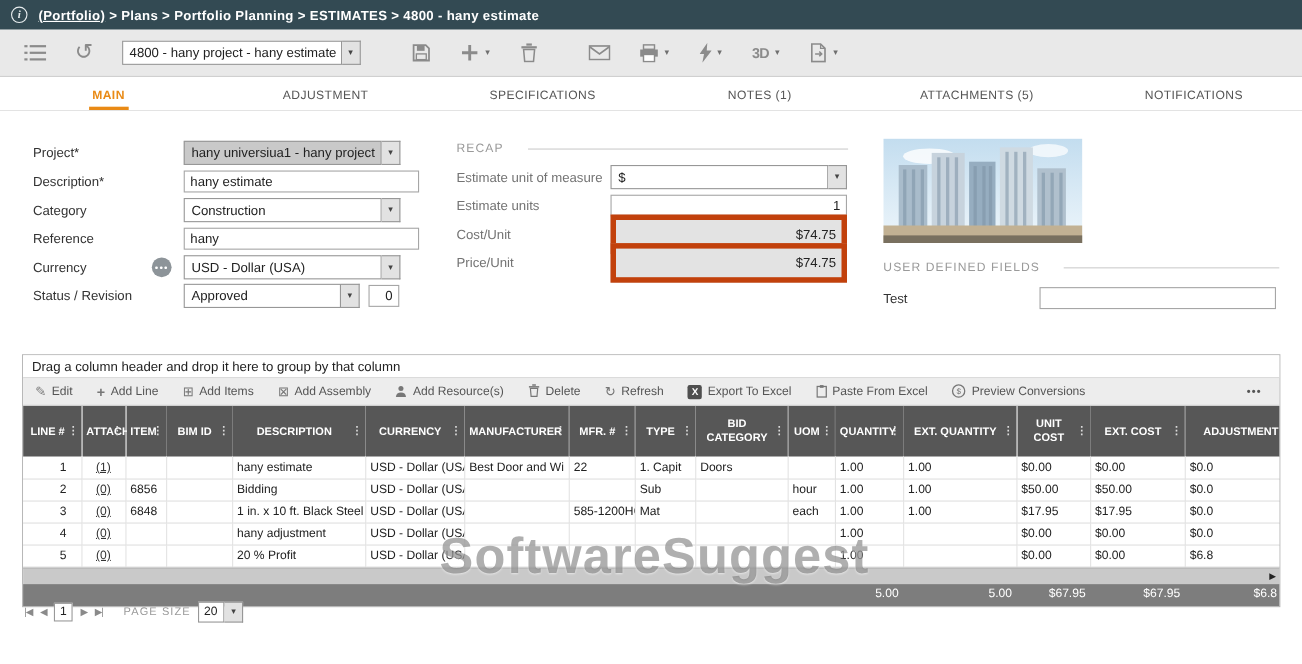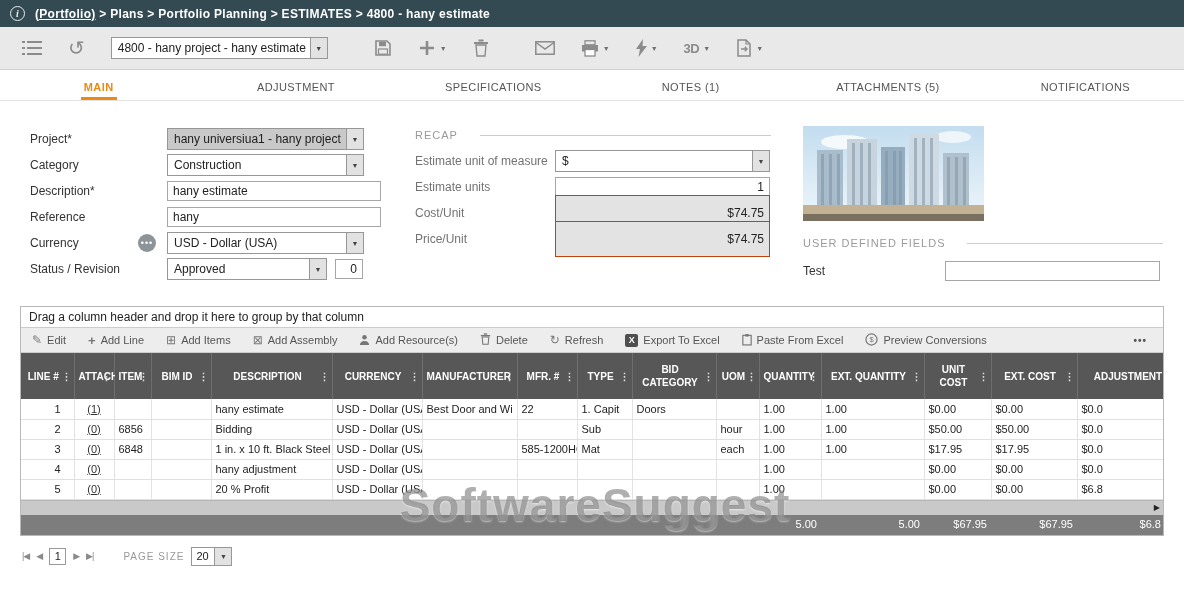--- a/index.html
+++ b/index.html
@@ -44,30 +44,30 @@
   .status-combo { width:160px; }
 
   .form-mid { position:absolute; left:415px; top:25px; width:356px; }
   .sec-title { display:flex; align-items:center; gap:22px; height:18px; margin-bottom:4px; }
   .sec-title .st { font-size:11px; color:#9a9a9a; letter-spacing:1px; white-space:nowrap; }
   .rule { flex:1; border-top:1px solid #ccc; }
   .mid-label { width:140px; font-size:12px; color:#737373; flex:0 0 auto; }
   .mid-field { width:215px; }
   .tinput.w215 { width:215px; }
   .right-al { text-align:right; }
-  .ro { background:#e3e3e3; border:1px solid #c2410c; color:#222; display:flex; align-items:center; justify-content:flex-end; height:36px; font-size:12px; padding:0 5px; width:215px; }
+  .ro { background:#e3e3e3; border:5px solid #c2410c; color:#222; display:flex; align-items:center; justify-content:flex-end; height:36px; font-size:12px; padding:0 5px; width:215px; }
 
   .form-right { position:absolute; left:803px; top:25px; width:360px; }
   .bldg { display:block; width:181px; height:95px; }
   .udf-title { margin-top:13px; }
   .udf-row { display:flex; align-items:center; margin-top:9px; }
   .udf-row .flabel { width:142px; }
 
   
-  .grid-wrap { position:absolute; left:20px; top:306px; width:1144px; border:1px solid #b8b8b8; background:#fff; }
+  .grid-wrap { position:absolute; left:20px; top:322px; width:1144px; border:1px solid #b8b8b8; background:#fff; }
   .groupbar { height:21px; background:#fff; border-bottom:1px solid #ccc; display:flex; align-items:center; padding-left:8px; font-size:12px; color:#222; }
   .gtoolbar { height:25px; background:#ededed; border-bottom:1px solid #ccc; display:flex; align-items:center; font-size:11px; color:#555; }
   .gbtn { display:flex; align-items:center; gap:5px; padding:0 11px; height:100%; cursor:pointer; white-space:nowrap; }
   .gicon { color:#777; font-size:12px; line-height:1; }
   .plus-ic { font-weight:bold; font-size:13px; }
   .xbox { width:13px; height:13px; background:#4f4f4f; color:#fff; font-size:9px; font-weight:bold; display:flex; align-items:center; justify-content:center; border-radius:2px; }
   .more-btn { margin-left:auto; padding:0 16px; color:#555; font-weight:bold; letter-spacing:1px; font-size:10px; cursor:pointer; }
 
   .tablebox { width:1142px; overflow:hidden; }
   .gridtable { border-collapse:collapse; table-layout:fixed; width:1166px; }
@@ -86,21 +86,21 @@
   .t-q  { left:738px; width:58px; }
   .t-eq { left:800px; width:99px; }
   .t-uc { left:903px; width:63px; }
   .t-ec { left:970px; width:82px; }
   .t-adj{ left:1056px; width:84px; }
 
   
   .pager { position:absolute; left:22px; top:543px; height:26px; display:flex; align-items:center; gap:7px; font-size:10px; color:#888; }
   .pg { color:#8a8a8a; font-size:9px; cursor:pointer; letter-spacing:-1px; }
   .pagebox { width:17px; height:17px; border:1px solid #999; background:#fff; display:flex; align-items:center; justify-content:center; font-size:11px; color:#222; }
-  .ps-label { margin-left:23px; letter-spacing:1px; color:#999; font-size:10px; }
+  .ps-label { margin-left:12px; letter-spacing:1px; color:#999; font-size:10px; }
   .size-combo { height:19px; } .size-combo .combo-val { width:24px; font-size:11px; padding:0 4px; }
 
   
   .watermark { position:absolute; left:285px; top:478px; width:620px; text-align:center; font-size:46px; font-weight:bold; color:rgba(95,95,95,.5); letter-spacing:1px; z-index:6; pointer-events:none; text-shadow:0 1px 2px rgba(255,255,255,.55); }
 </style>
 </head>
 <body>
 
 <div id="app">
 
@@ -210,29 +210,29 @@
 
     <div class="form-left">
       <div class="frow">
         <span class="flabel">Project*</span>
         <div class="combo field-combo gray-val">
           <div class="combo-val">hany universiua1 - hany project</div>
           <div class="combo-btn">▼</div>
         </div>
       </div>
       <div class="frow">
+        <span class="flabel">Description*</span>
+        <input class="tinput" value="hany estimate" style="">
+      </div>
+      <div class="frow">
         <span class="flabel">Category</span>
         <div class="combo field-combo">
           <div class="combo-val">Construction</div>
           <div class="combo-btn">▼</div>
         </div>
-      </div>
-      <div class="frow">
-        <span class="flabel">Description*</span>
-        <input class="tinput" value="hany estimate" style="">
       </div>
       <div class="frow">
         <span class="flabel">Reference</span>
         <input class="tinput" value="hany" style="">
       </div>
       <div class="frow">
         <span class="flabel">Currency</span>
         <div class="dots-btn">•••</div>
         <div class="combo field-combo">
           <div class="combo-val">USD - Dollar (USA)</div>

